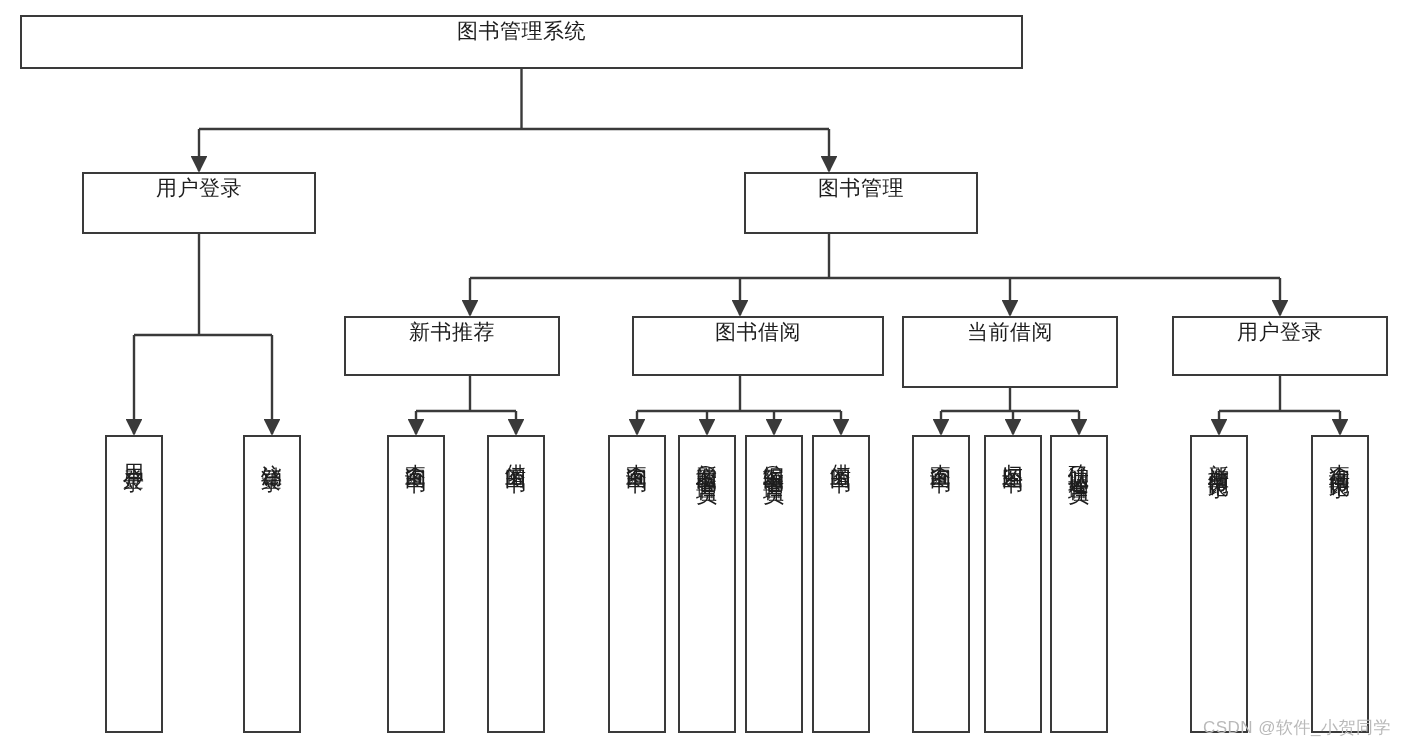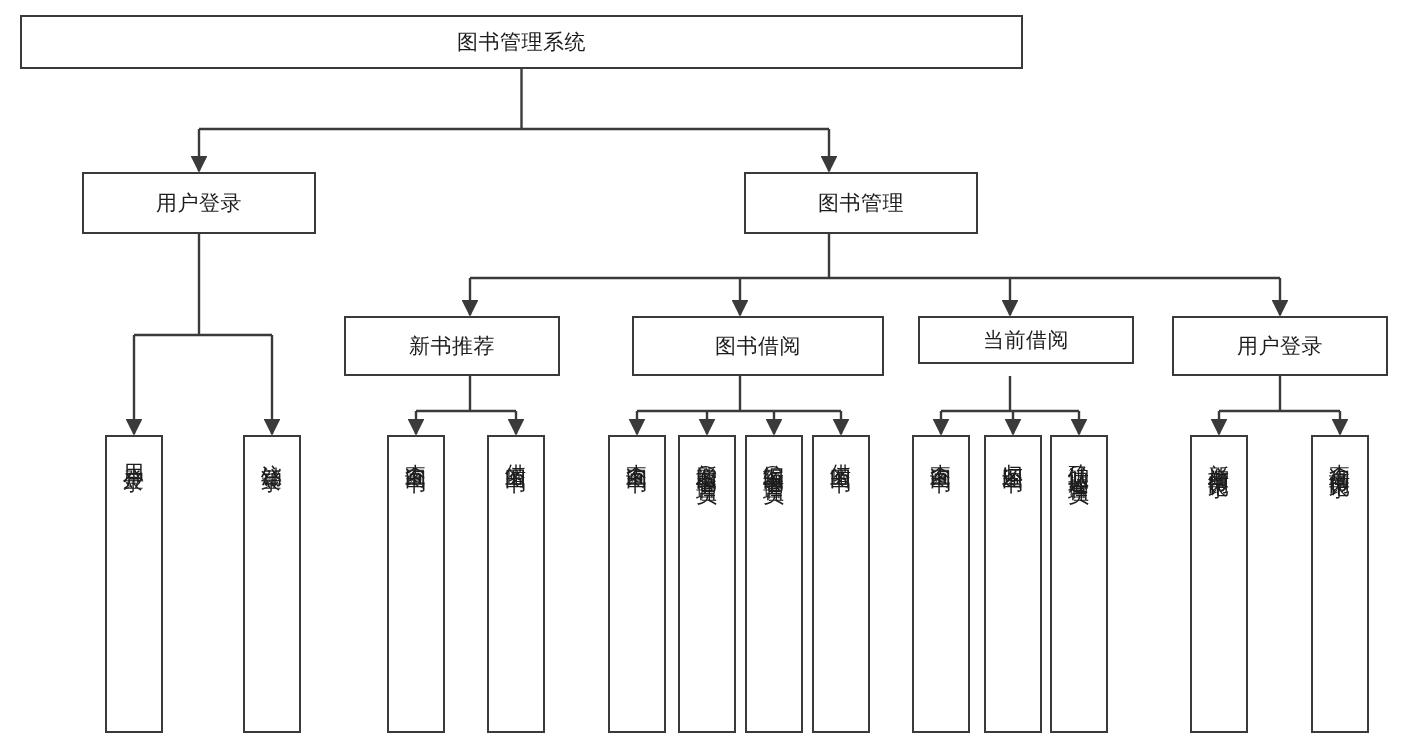--- a/index.html
+++ b/index.html
@@ -23,21 +23,21 @@
     width: 1405px;
     height: 747px;
     pointer-events: none;
   }
   .node {
     position: absolute;
     box-sizing: border-box;
     background: #ffffff;
     border: 2px solid #3a3a3a;
     display: flex;
-    align-items: center;
+    align-items: flex-start;
     justify-content: center;
     color: #1d1d1d;
   }
   .node.h {
     font-size: 21px;
     letter-spacing: 0.5px;
   }
   .node.v {
     font-size: 21px;
     padding-top: 10px;
@@ -121,21 +121,21 @@
       </div>
       <div class="node h" style="left: 744px; top: 172px; width: 234px; height: 62px;">
         <span class="htext">图书管理</span>
       </div>
       <div class="node h" style="left: 344px; top: 316px; width: 216px; height: 60px;">
         <span class="htext">新书推荐</span>
       </div>
       <div class="node h" style="left: 632px; top: 316px; width: 252px; height: 60px;">
         <span class="htext">图书借阅</span>
       </div>
-      <div class="node h" style="left: 902px; top: 316px; width: 216px; height: 48px; margin-left: 16px;">
+      <div class="node h" style="left: 902px; top: 316px; width: 216px; height: 72px;">
         <span class="htext">当前借阅</span>
       </div>
       <div class="node h" style="left: 1172px; top: 316px; width: 216px; height: 60px;">
         <span class="htext">用户登录</span>
       </div>
       <div class="node v" style="left: 105px; top: 435px; width: 58px; height: 298px;">
         <span class="vtext">用户登录</span>
       </div>
       <div class="node v" style="left: 243px; top: 435px; width: 58px; height: 298px;">
         <span class="vtext">注销登录</span>
@@ -168,13 +168,14 @@
         <span class="vtext">确认归还（管理员）</span>
       </div>
       <div class="node v" style="left: 1190px; top: 435px; width: 58px; height: 298px;">
         <span class="vtext">新增借阅记录</span>
       </div>
       <div class="node v" style="left: 1311px; top: 435px; width: 58px; height: 298px;">
         <span class="vtext">查询借阅记录</span>
       </div>
     </div>
 
+  <div id="watermark">CSDN @软件_小贺同学</div>
 </div>
 
 </body></html>

